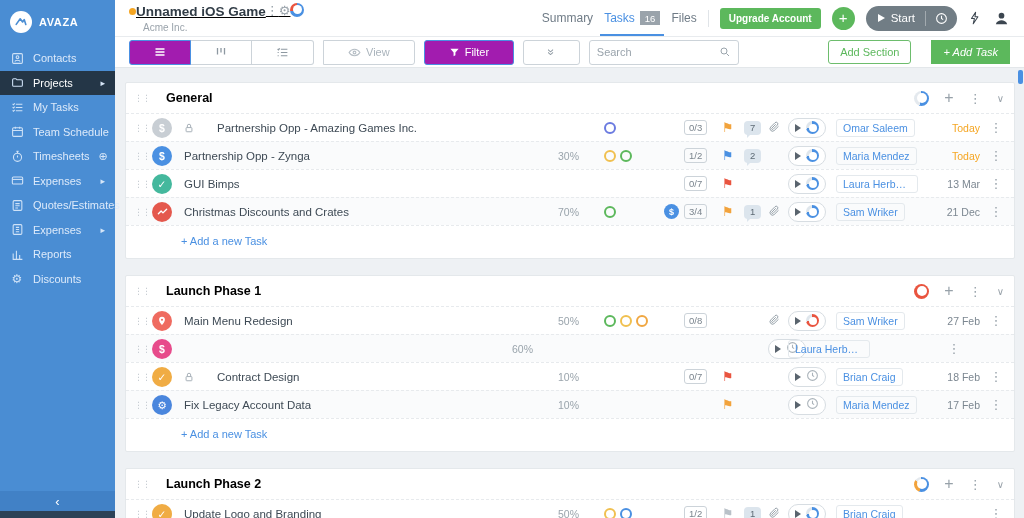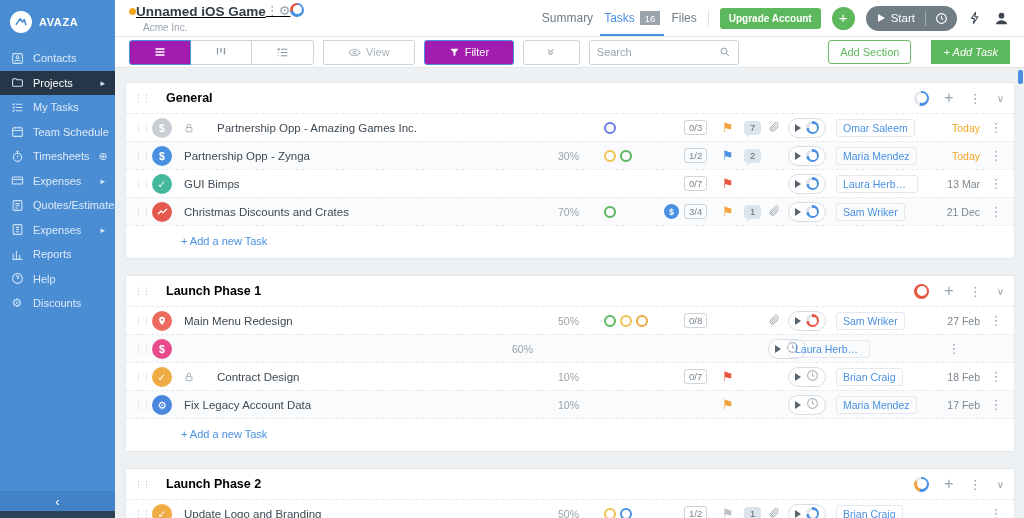--- a/index.html
+++ b/index.html
@@ -195,30 +195,20 @@
         </div>
         <div class="nav-item">
           <span class="nicon">
             <svg width="13" height="13" viewBox="0 0 24 24" fill="none" stroke="currentColor" stroke-width="2">
               <path d="M4 20V10M10 20V5M16 20v-7M3 21h18"></path>
             </svg>
           </span>
           <span>Reports</span>
         </div>
         <div class="nav-item">
-          <span class="nicon">
-            <svg width="13" height="13" viewBox="0 0 24 24" fill="none" stroke="currentColor" stroke-width="2">
-              <circle cx="12" cy="12" r="9"></circle>
-              <path d="M9.8 9.5a2.3 2.3 0 1 1 3.2 2.2c-.8.4-1 .9-1 1.8"></path>
-              <path d="M12 16.8v.2"></path>
-            </svg>
-          </span>
-          <span>Help</span>
-        </div>
-        <div class="nav-item">
           <span class="nicon">⚙</span>
           <span>Discounts</span>
         </div>
       </div>
     <div class="collapse-bar">
       <span>‹</span>
     </div>
     <div class="sidebar-bottom-strip"></div>
   </div>
 

